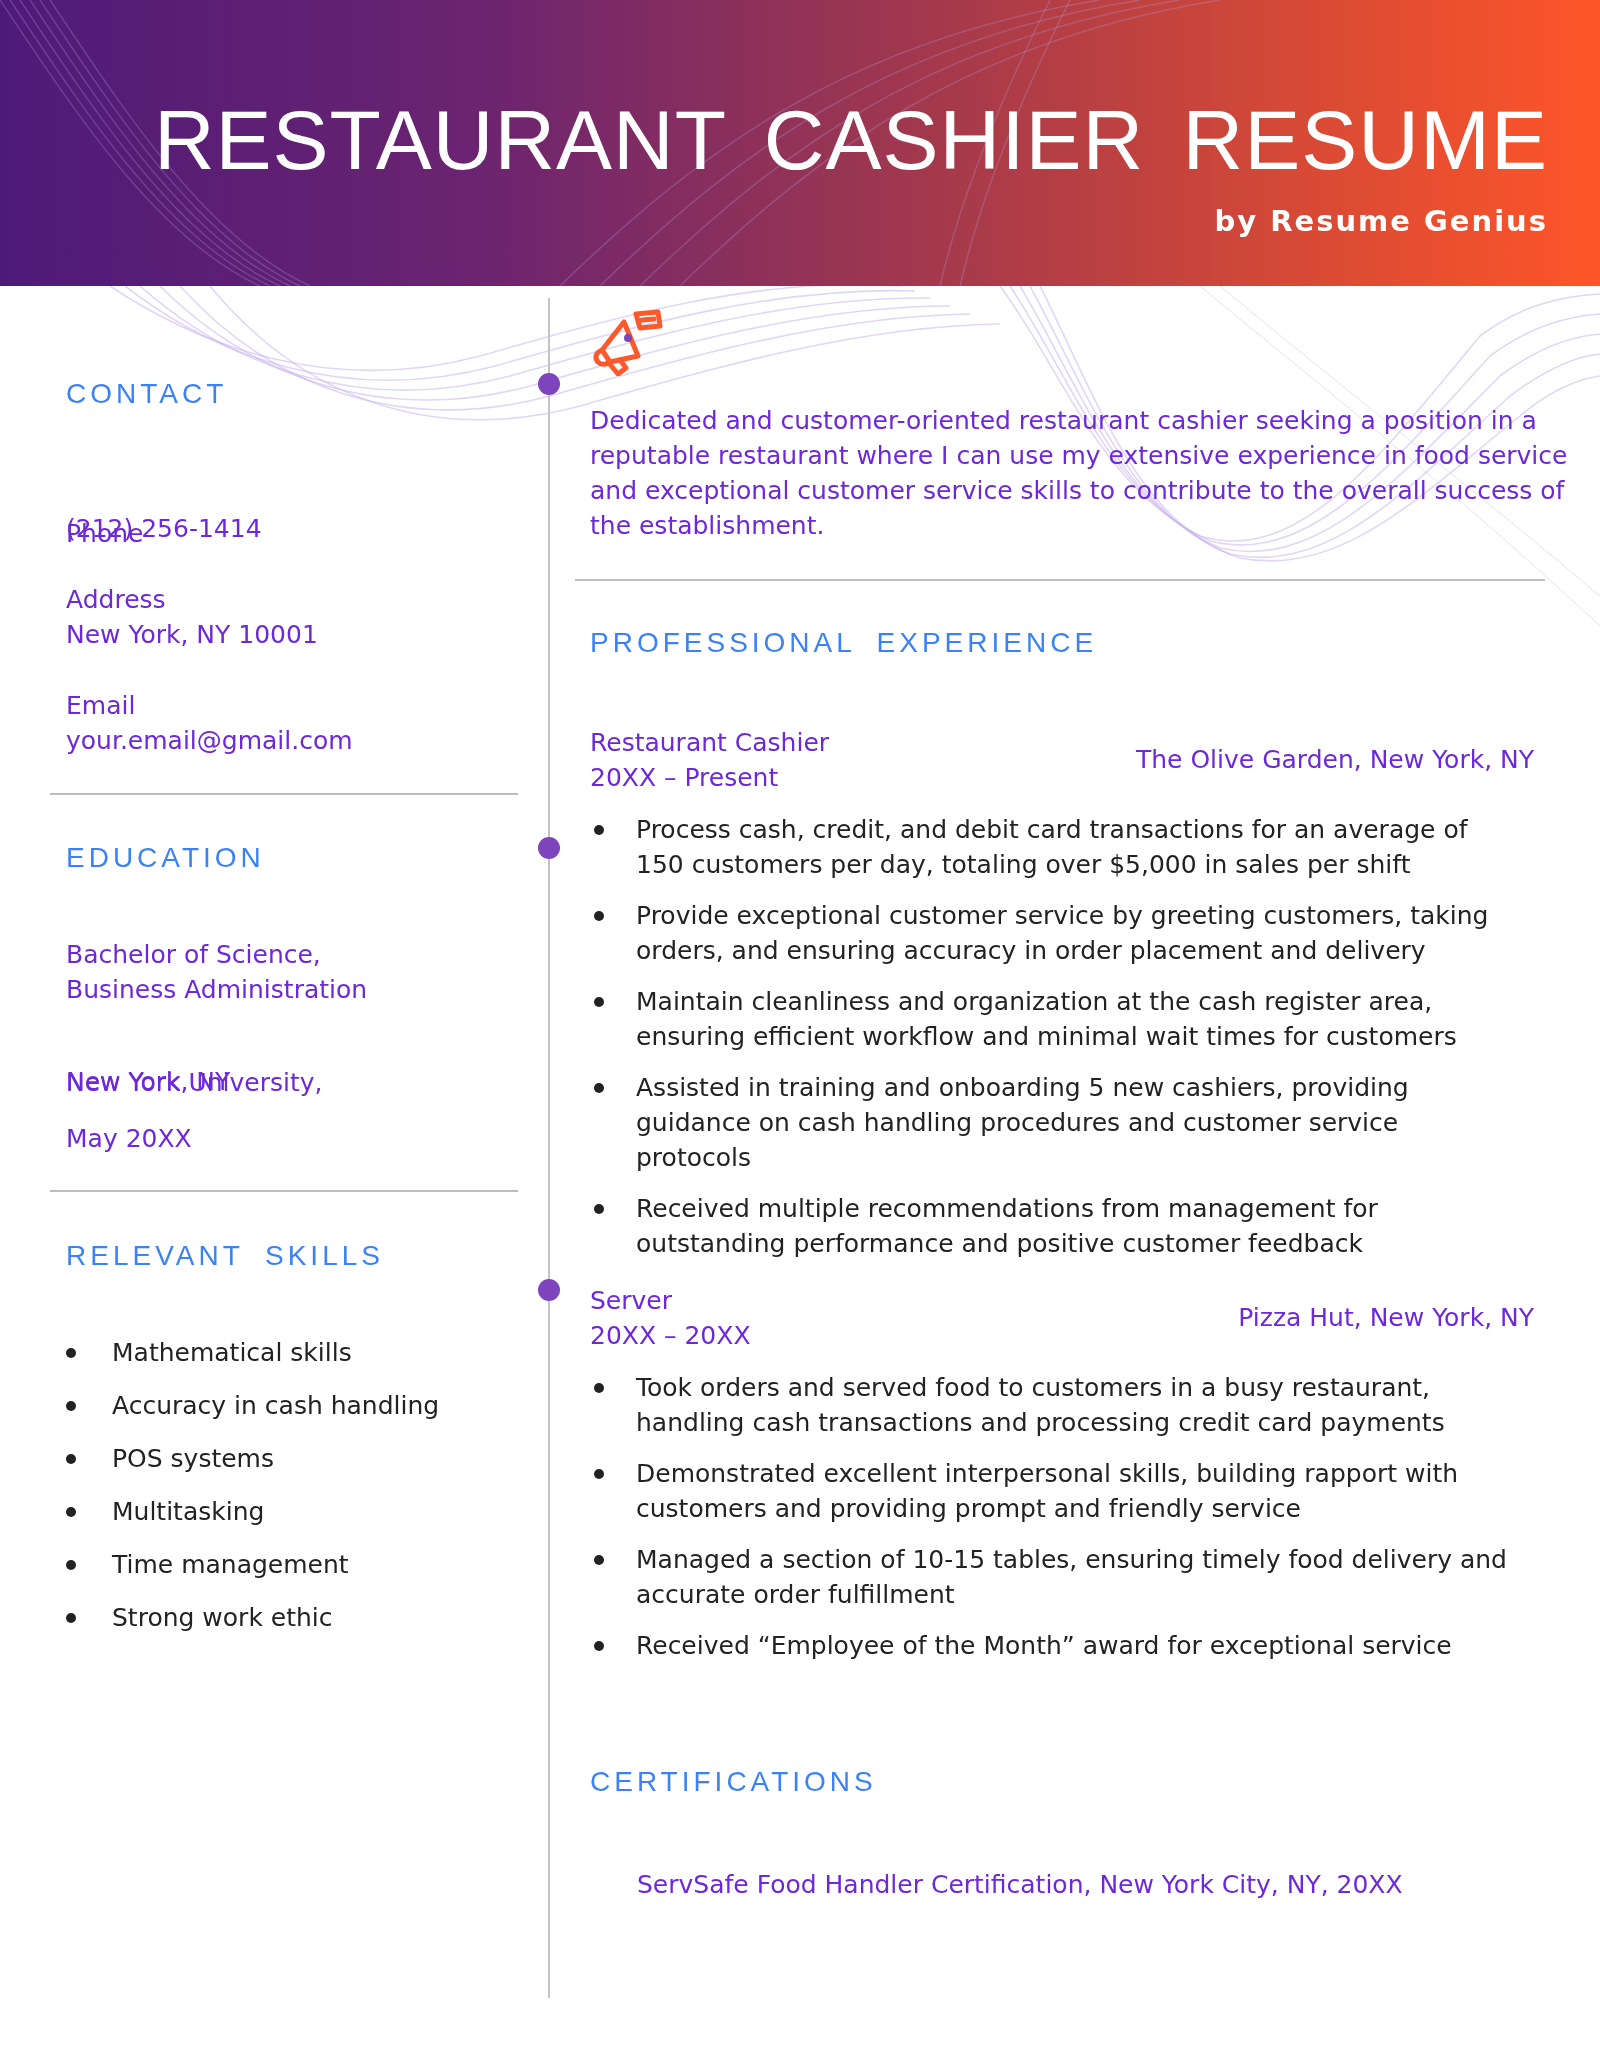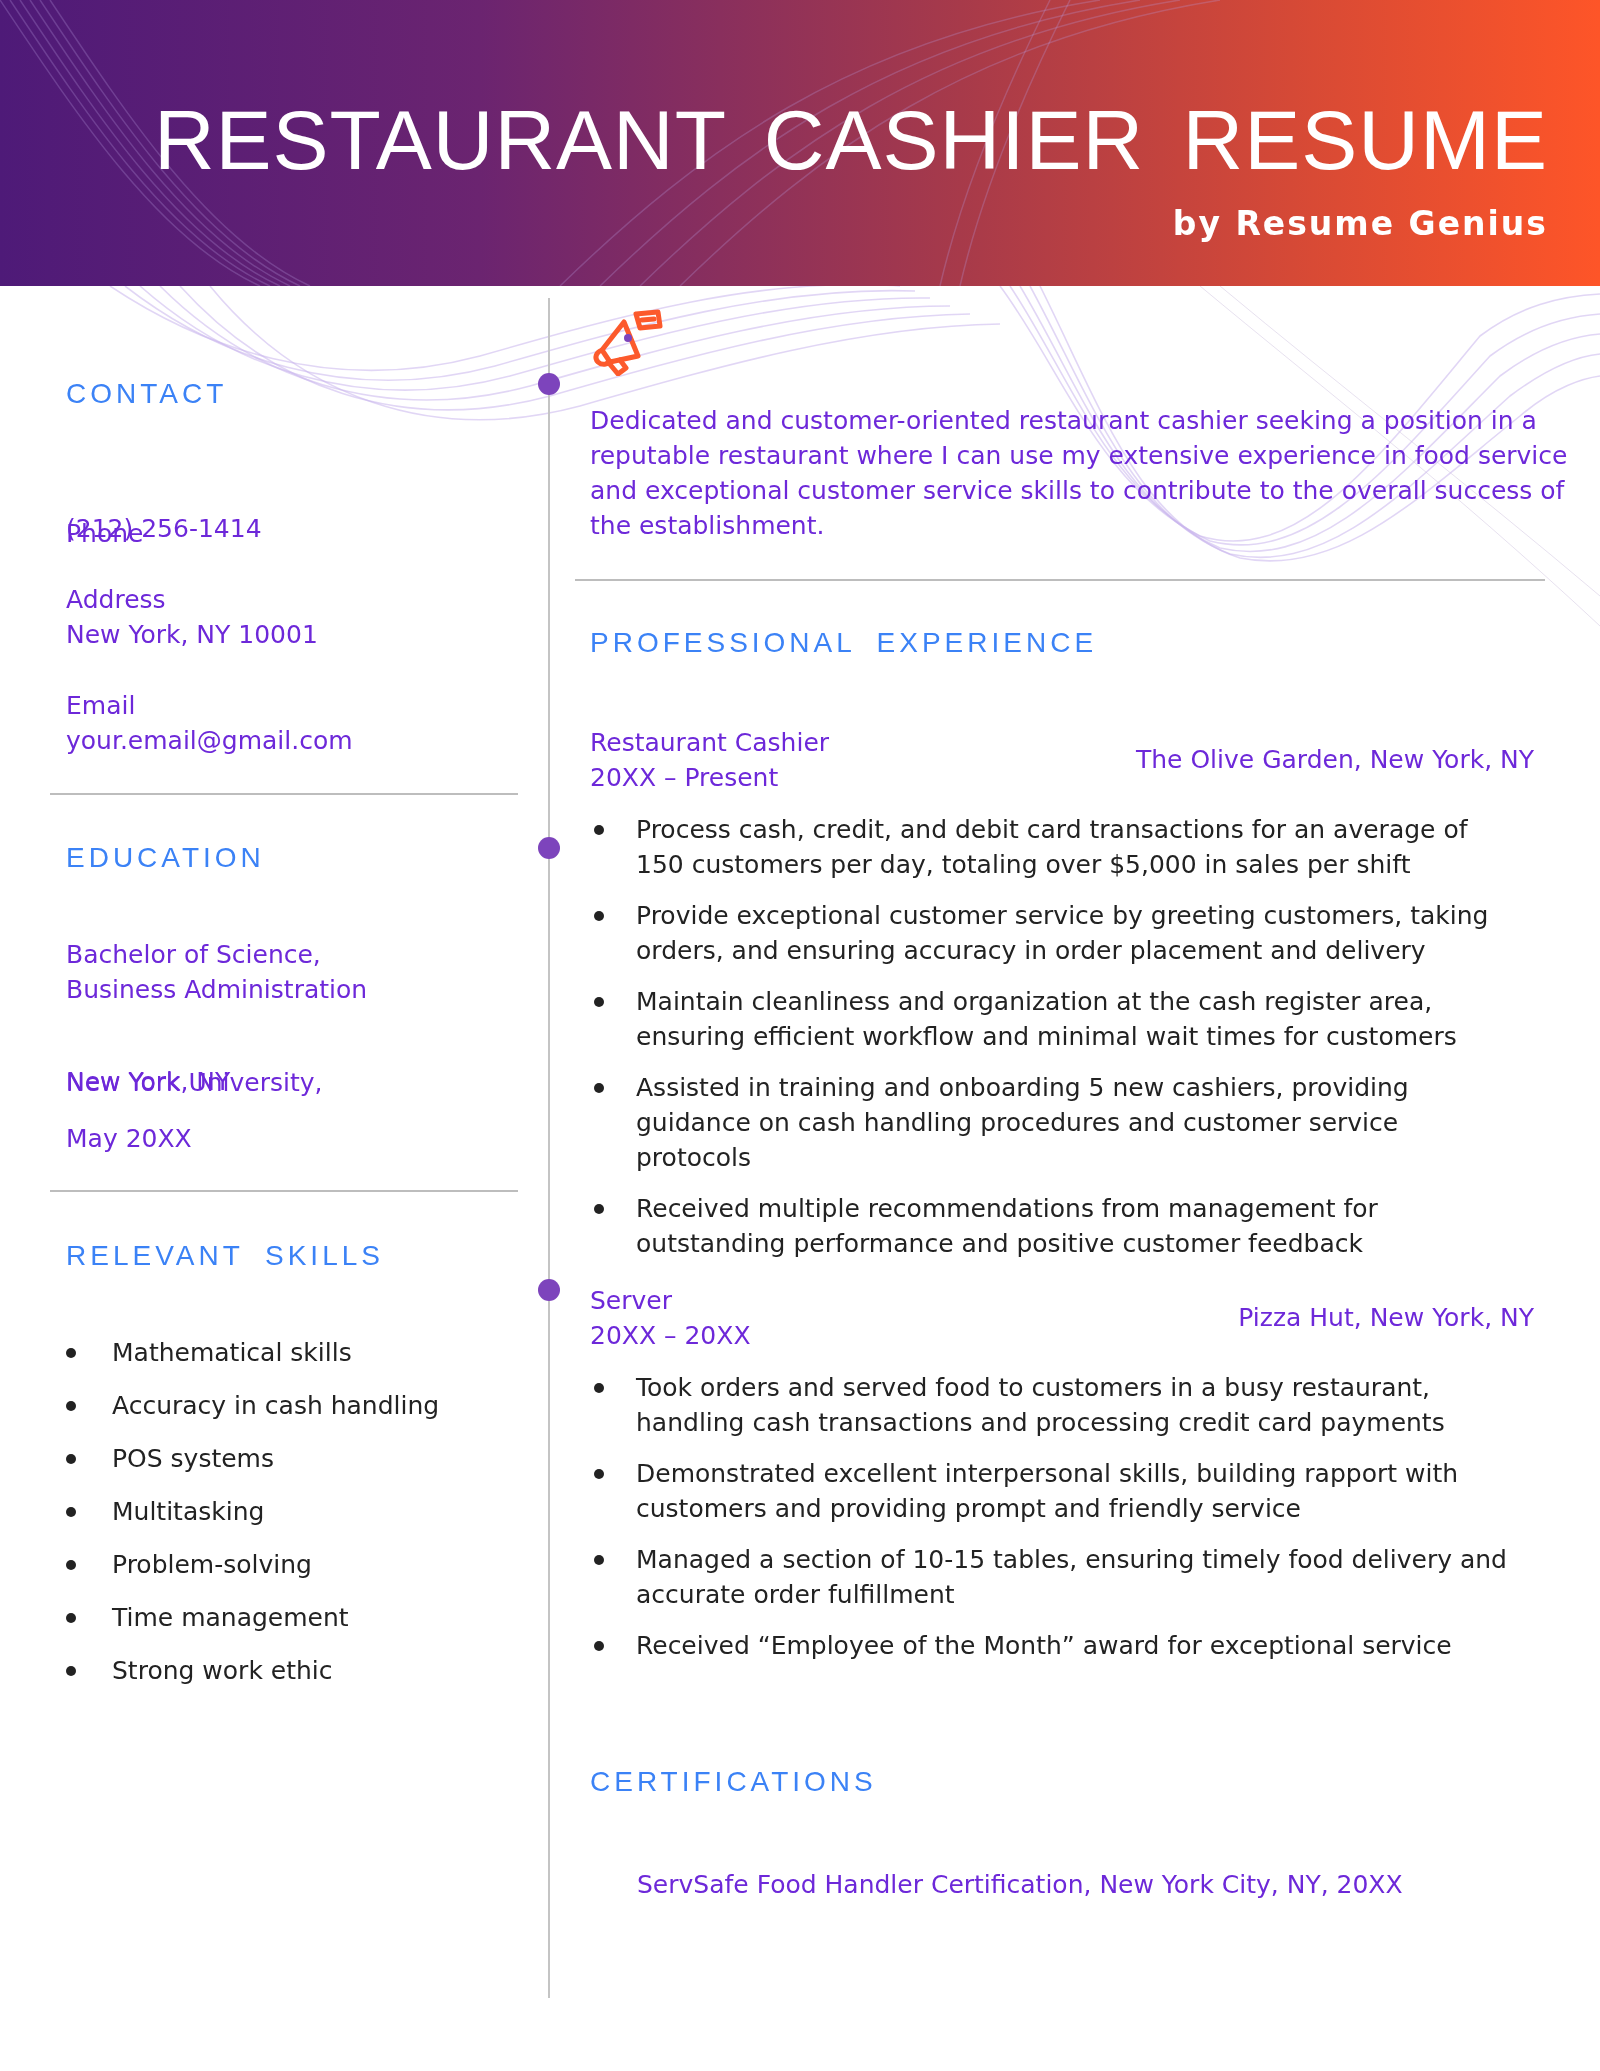--- a/index.html
+++ b/index.html
@@ -14,21 +14,21 @@
   .header svg.waves { position: absolute; left: 0; top: 0; }
   .title {
     position: absolute; right: 52px; top: 92px;
     font-family: "Liberation Sans", sans-serif; font-weight: 400;
     font-size: 84px; line-height: 96px; color: #ffffff; letter-spacing: 1px;
     word-spacing: 14px; white-space: nowrap;
   }
   .byline {
     position: absolute; right: 52px; top: 204px;
     font-family: "DejaVu Sans", sans-serif; font-weight: 700;
-    font-size: 33px; color: #ffffff; letter-spacing: 2px;
+    font-size: 29px; color: #ffffff; letter-spacing: 2px;
   }
 
   .bg-waves { position: absolute; left: 0; top: 286px; pointer-events: none; }
 
   .timeline-line {
     position: absolute; left: 548px; top: 298px; width: 2px; height: 1700px; background: #c4c4c4;
   }
   .timeline-dot {
     position: absolute; width: 22px; height: 22px; border-radius: 50%; background: #7d44bc;
     left: 538px;
@@ -122,21 +122,20 @@
 <div class="text" style="left:66px; top:1064px;">New York, NY</div>
 <div class="text" style="left:66px; top:1121px;">May 20XX</div>
 <div class="divider" style="left:50px; top:1190px; width:468px;"></div>
 
 <div class="section-title" style="left:66px; top:1240px;">RELEVANT SKILLS</div>
 <ul class="bullet-list skills" style="left:66px; top:1335px;">
   <li>Mathematical skills</li>
   <li>Accuracy in cash handling</li>
   <li>POS systems</li>
   <li>Multitasking</li>
-  <li>Problem-solving</li>
   <li>Time management</li>
   <li>Strong work ethic</li>
 </ul>
 
 <svg class="megaphone" viewBox="0 0 82 70">
   <g fill="none" stroke="#fc5a2c" stroke-width="5" stroke-linejoin="round" stroke-linecap="round">
     <path d="M48,8 L70,6 L72,20 L52,22 Z"></path>
     <line x1="54" y1="14" x2="66" y2="13"></line>
     <path d="M14,44 L36,16 L50,50 L22,56 Z"></path>
     <path d="M14,44 C8,46 6,52 10,56 C14,60 20,58 22,56"></path>

